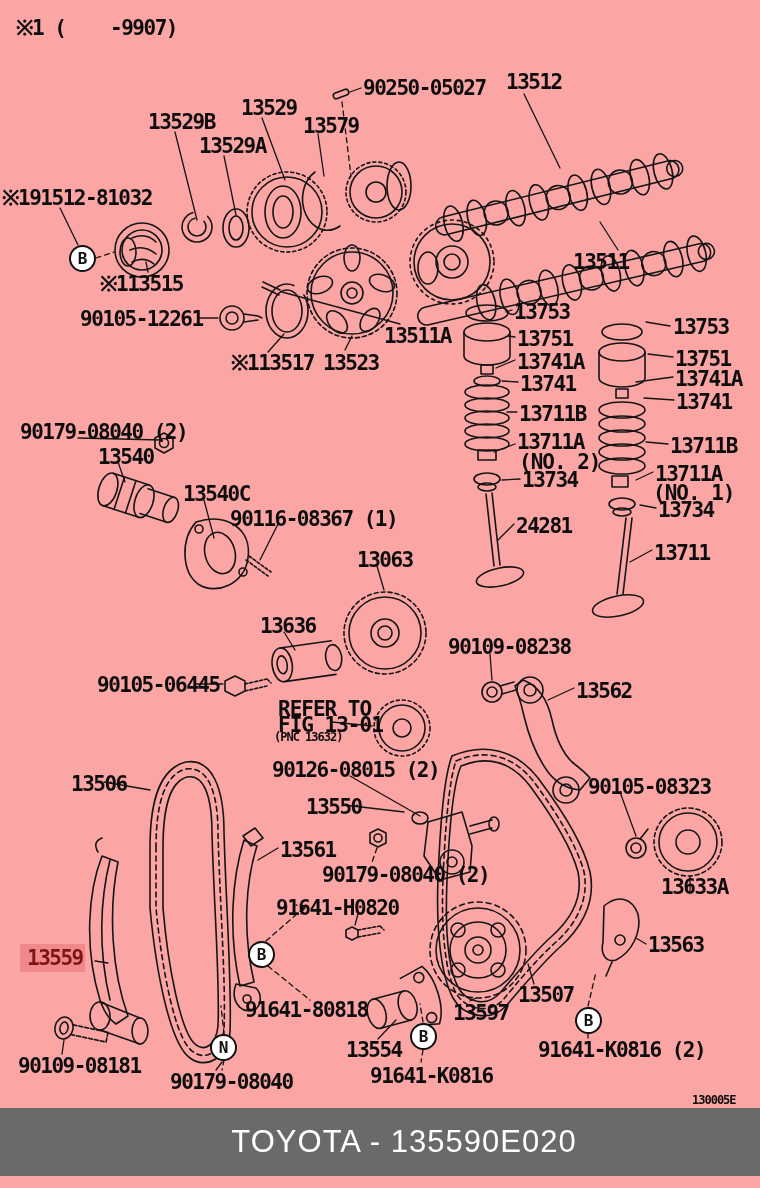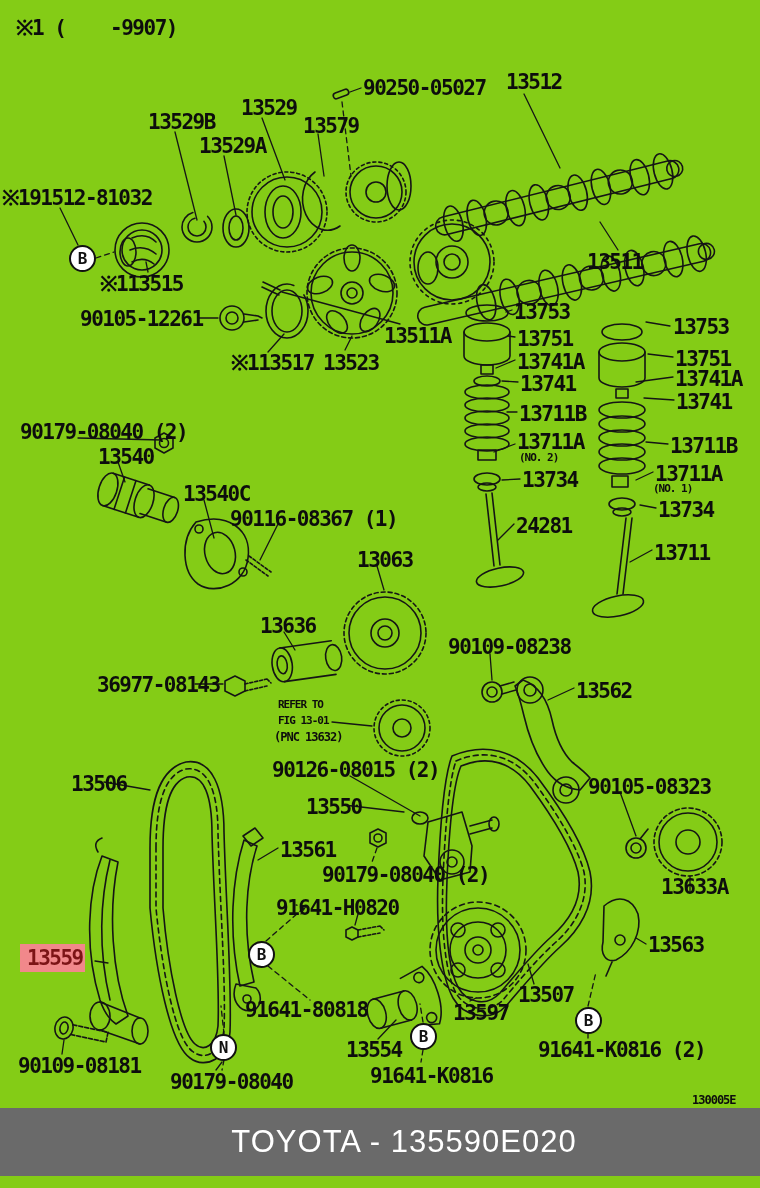--- a/index.html
+++ b/index.html
@@ -1,21 +1,21 @@
 <!DOCTYPE html>
 <html><head>
 <meta charset="utf-8">
 <style>
   html,body{margin:0;padding:0;}
-  #page{position:relative;width:760px;height:1188px;background:#84cc16;overflow:hidden;
+  #page{position:relative;width:760px;height:1188px;background:#fca5a5;overflow:hidden;
         font-family:"DejaVu Sans Mono",monospace;}
   svg{position:absolute;left:0;top:0;}
   .lbl{position:absolute;font:700 21px/1 "DejaVu Sans Mono",monospace;color:#0d0d0d;
        letter-spacing:-1.5px;white-space:pre;}
-  .sm{font-size:11px;letter-spacing:-1px;}
+  .sm{font-size:21px;letter-spacing:-1px;}
   .xs{font-size:12px;letter-spacing:-1px;}
   .marker{position:absolute;width:27px;height:27px;border:2.5px solid #111;border-radius:50%;
           font:700 16px/23px "DejaVu Sans Mono",monospace;text-align:center;color:#111;
           background:#fff;box-sizing:border-box;}
   .hl{background:#f1888b;color:#7c1416;padding:4px 2px 3px 7px;}
   .footer{position:absolute;left:0;top:1108px;width:760px;height:68px;background:#6a6a6a;
           display:flex;align-items:center;justify-content:center;gap:54px;padding-left:24px;}
   .footer span{font:400 31px "Liberation Sans",sans-serif;color:#ffffff;letter-spacing:1px;}
 </style>
 </head>
@@ -322,21 +322,21 @@
 
   <span class="lbl" style="left:16px;top:18px">※1 (    -9907)</span>
 
   <span class="lbl" style="left:148px;top:112px">13529B</span>
   <span class="lbl" style="left:241px;top:98px">13529</span>
   <span class="lbl" style="left:199px;top:136px">13529A</span>
   <span class="lbl" style="left:303px;top:116px">13579</span>
   <span class="lbl" style="left:363px;top:78px">90250-05027</span>
   <span class="lbl" style="left:506px;top:72px">13512</span>
   <span class="lbl" style="left:2px;top:188px">※191512-81032</span>
-  <span class="lbl" style="left:587px;top:252px">13511</span>
+  <span class="lbl" style="left:573px;top:252px">13511</span>
   <span class="lbl" style="left:100px;top:274px">※113515</span>
   <span class="lbl" style="left:80px;top:309px">90105-12261</span>
   <span class="lbl" style="left:231px;top:353px">※113517</span>
   <span class="lbl" style="left:323px;top:353px">13523</span>
   <span class="lbl" style="left:384px;top:326px">13511A</span>
 
   <span class="lbl" style="left:514px;top:302px">13753</span>
   <span class="lbl" style="left:517px;top:329px">13751</span>
   <span class="lbl" style="left:517px;top:352px">13741A</span>
   <span class="lbl" style="left:520px;top:374px">13741</span>
@@ -355,21 +355,21 @@
   <span class="lbl sm" style="left:653px;top:483px">(NO. 1)</span>
   <span class="lbl" style="left:658px;top:500px">13734</span>
   <span class="lbl" style="left:654px;top:543px">13711</span>
 
   <span class="lbl" style="left:20px;top:422px">90179-08040 (2)</span>
   <span class="lbl" style="left:98px;top:447px">13540</span>
   <span class="lbl" style="left:183px;top:484px">13540C</span>
   <span class="lbl" style="left:230px;top:509px">90116-08367 (1)</span>
   <span class="lbl" style="left:357px;top:550px">13063</span>
   <span class="lbl" style="left:260px;top:616px">13636</span>
-  <span class="lbl" style="left:97px;top:675px">36977-08143</span>
+  <span class="lbl" style="left:97px;top:675px">90105-06445</span>
 
   <span class="lbl sm" style="left:278px;top:699px">REFER TO</span>
   <span class="lbl sm" style="left:278px;top:715px">FIG 13-01</span>
   <span class="lbl xs" style="left:274px;top:731px">(PNC 13632)</span>
 
   <span class="lbl" style="left:448px;top:637px">90109-08238</span>
   <span class="lbl" style="left:576px;top:681px">13562</span>
   <span class="lbl" style="left:272px;top:760px">90126-08015 (2)</span>
   <span class="lbl" style="left:71px;top:774px">13506</span>
   <span class="lbl" style="left:306px;top:797px">13550</span>

